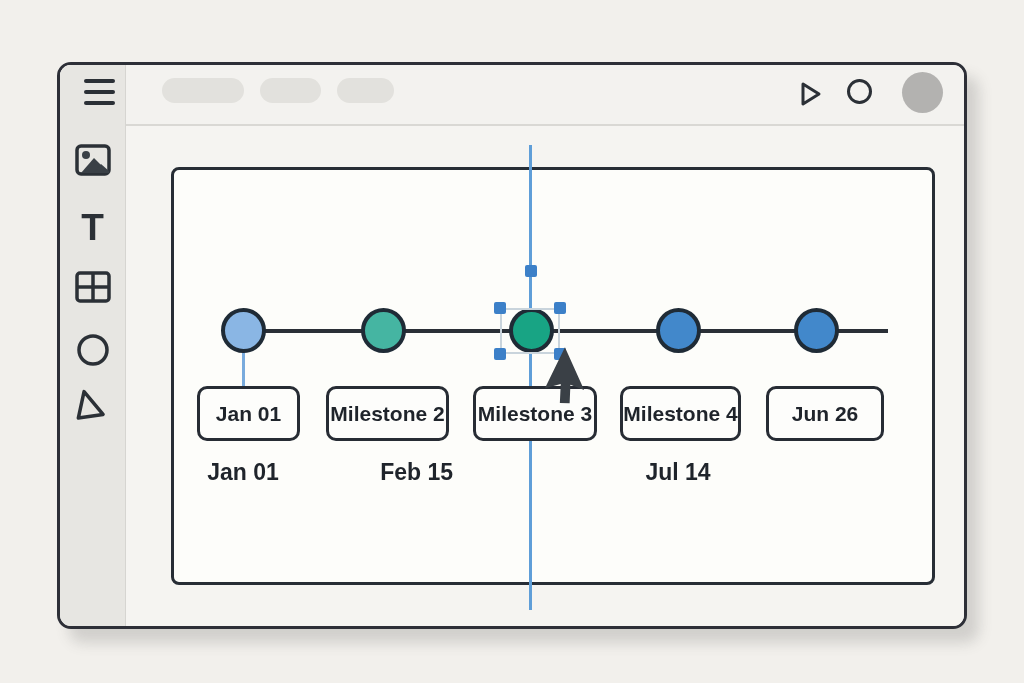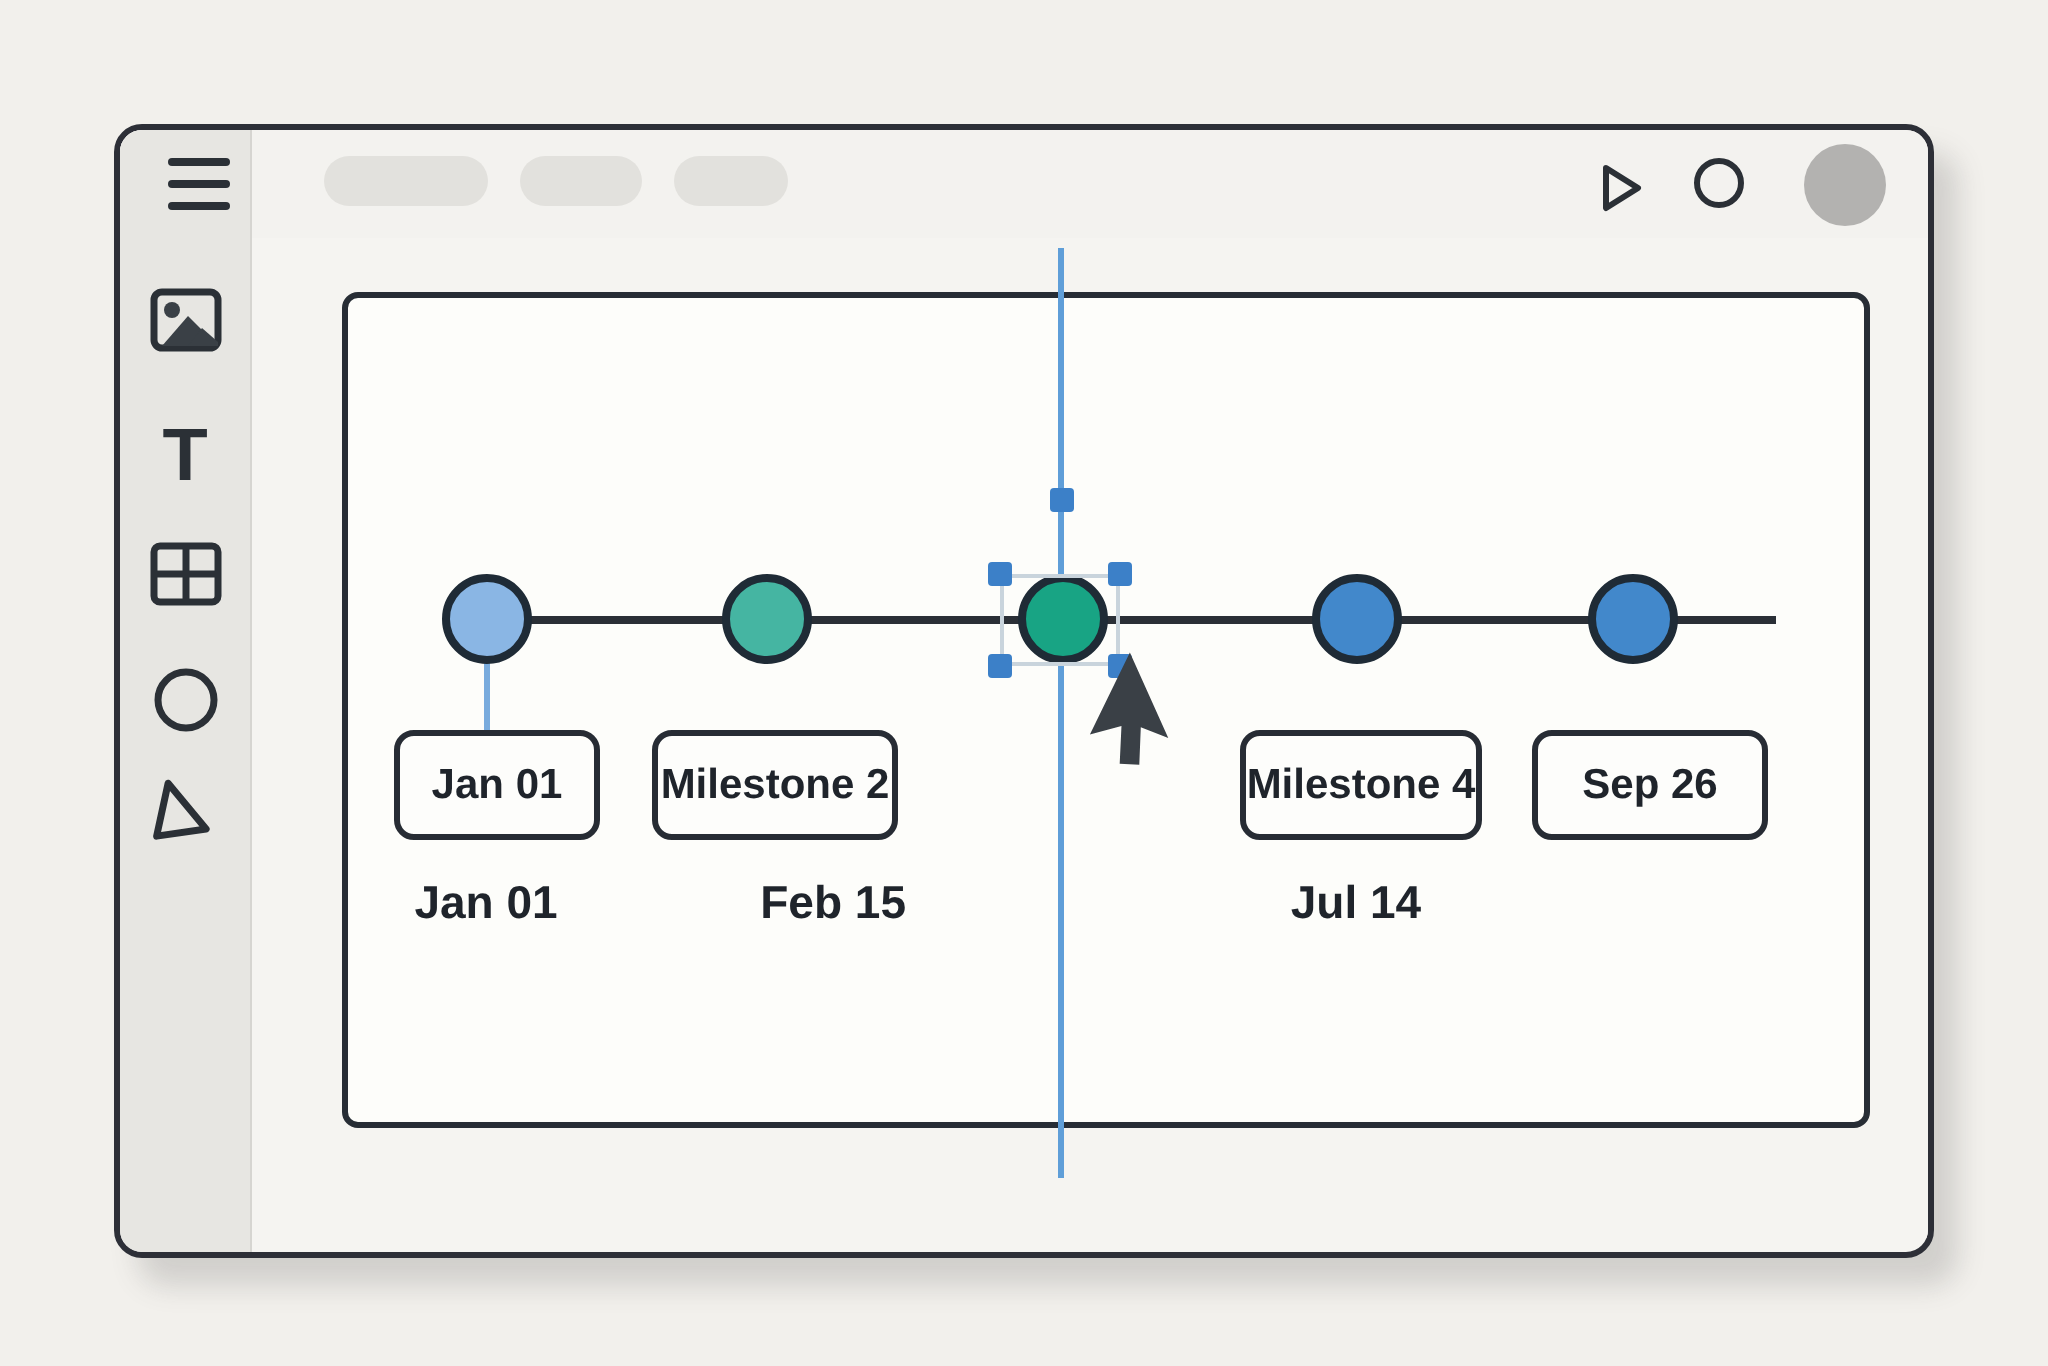--- a/index.html
+++ b/index.html
@@ -25,21 +25,21 @@
   .play-icon{position:absolute;left:739px;top:16px;width:24px;height:26px;}
   .circle-icon{position:absolute;left:787px;top:14px;width:25px;height:25px;border:3px solid #2b3036;border-radius:50%;box-sizing:border-box;}
   .avatar{position:absolute;left:842px;top:7px;width:41px;height:41px;border-radius:50%;background:#b3b2b0;}
   
   .sidebar{position:absolute;left:0;top:0;width:65px;height:561px;background:#e7e6e2;border-right:1px solid #d6d5d1;}
   .tool{position:absolute;left:0;width:65px;height:48px;display:flex;align-items:center;justify-content:center;cursor:pointer;}
   .tool svg{display:block;}
   .t-image{top:71px;} .t-text{top:138px;} .t-table{top:198px;} .t-ellipse{top:261px;} .t-pointer{top:318px;}
   .text-glyph{font-size:37px;font-weight:700;color:#2b3036;line-height:1;font-family:"Liberation Sans",sans-serif;}
   
-  .main{position:absolute;left:66px;top:54px;width:838px;height:500px;background:#f5f4f1;}
+  .main{position:absolute;left:66px;top:75px;width:838px;height:500px;background:#f5f4f1;}
   .canvas{position:absolute;left:45px;top:27px;width:764px;height:418px;background:#fdfdfa;border:3px solid #272d35;border-radius:8px;box-sizing:border-box;}
   
   .tl-line{position:absolute;left:117px;top:189px;width:645px;height:4px;z-index:2;}
   .connector{position:absolute;left:116px;top:211px;width:3px;height:38px;background:#79abdd;z-index:3;}
   .node{position:absolute;top:168px;width:45px;height:45px;border-radius:50%;border:4px solid #1f2b36;box-sizing:border-box;z-index:7;cursor:pointer;}
   .n0{left:95px;} .n1{left:235px;} .n2{left:383px;} .n3{left:530px;} .n4{left:668px;}
   .mbox{position:absolute;top:246px;height:55px;background:#fdfdfb;border:3px solid #272c34;border-radius:10px;box-sizing:border-box;
         display:flex;align-items:center;justify-content:center;font-size:21px;font-weight:600;color:#1f242b;z-index:10;cursor:pointer;white-space:nowrap;}
   .b0{left:71px;width:103px;} .b1{left:200px;width:123px;} .b2{left:347px;width:124px;} .b3{left:494px;width:121px;text-align:right;} .b4{left:640px;width:118px;}
   .mdate{position:absolute;top:319px;width:140px;height:26px;text-align:center;font-size:23px;font-weight:600;color:#1f242b;z-index:7;}
@@ -113,22 +113,23 @@
     <div class="connector"></div>
 
     <div class="node n0" style="background: rgb(138, 182, 228);"></div>
     <div class="node n1" style="background: rgb(69, 181, 162);"></div>
     <div class="node n2" style="background: rgb(24, 164, 132);"></div>
     <div class="node n3" style="background: rgb(66, 136, 203);"></div>
     <div class="node n4" style="background: rgb(66, 136, 203);"></div>
 
     <div class="mbox b0">Jan 01</div>
     <div class="mbox b1">Milestone 2</div>
+    <div class="mbox b2">Milestone 3</div>
     <div class="mbox b3">Milestone 4</div>
-    <div class="mbox b4">Sep 26</div>
+    <div class="mbox b4">Jun 26</div>
 
     <div class="mdate d0">Jan 01</div>
     <div class="mdate d1">Feb 15</div>
     <div class="mdate d3">Jul 14</div>
     <div class="mdate d4"></div>
 
     <div class="guide" style="background: rgb(95, 158, 216);"></div>
 
     <div class="sel-rect" style="border-color: rgb(201, 212, 220);"></div>
     <div class="handle h-top" style="background: rgb(60, 128, 200);"></div>

